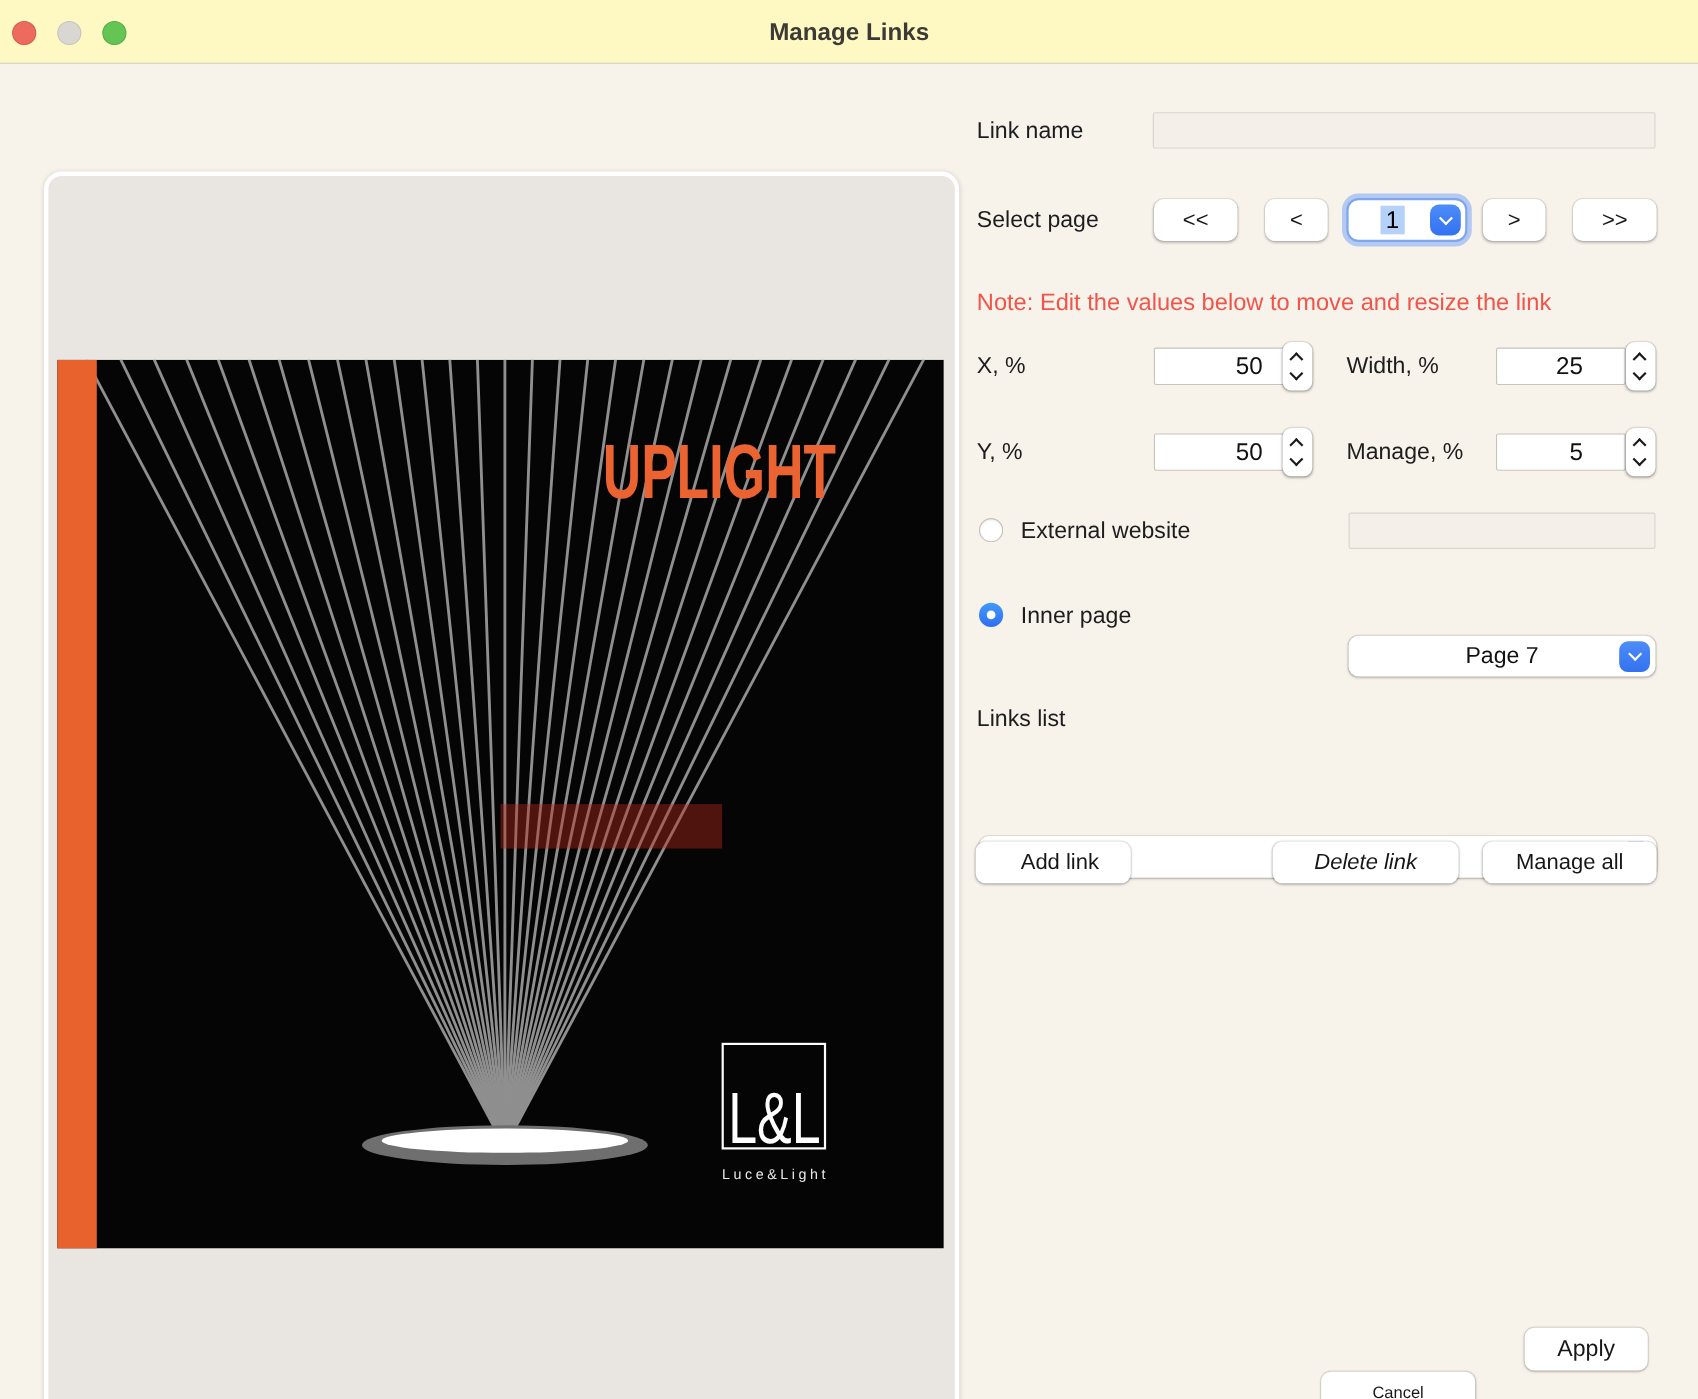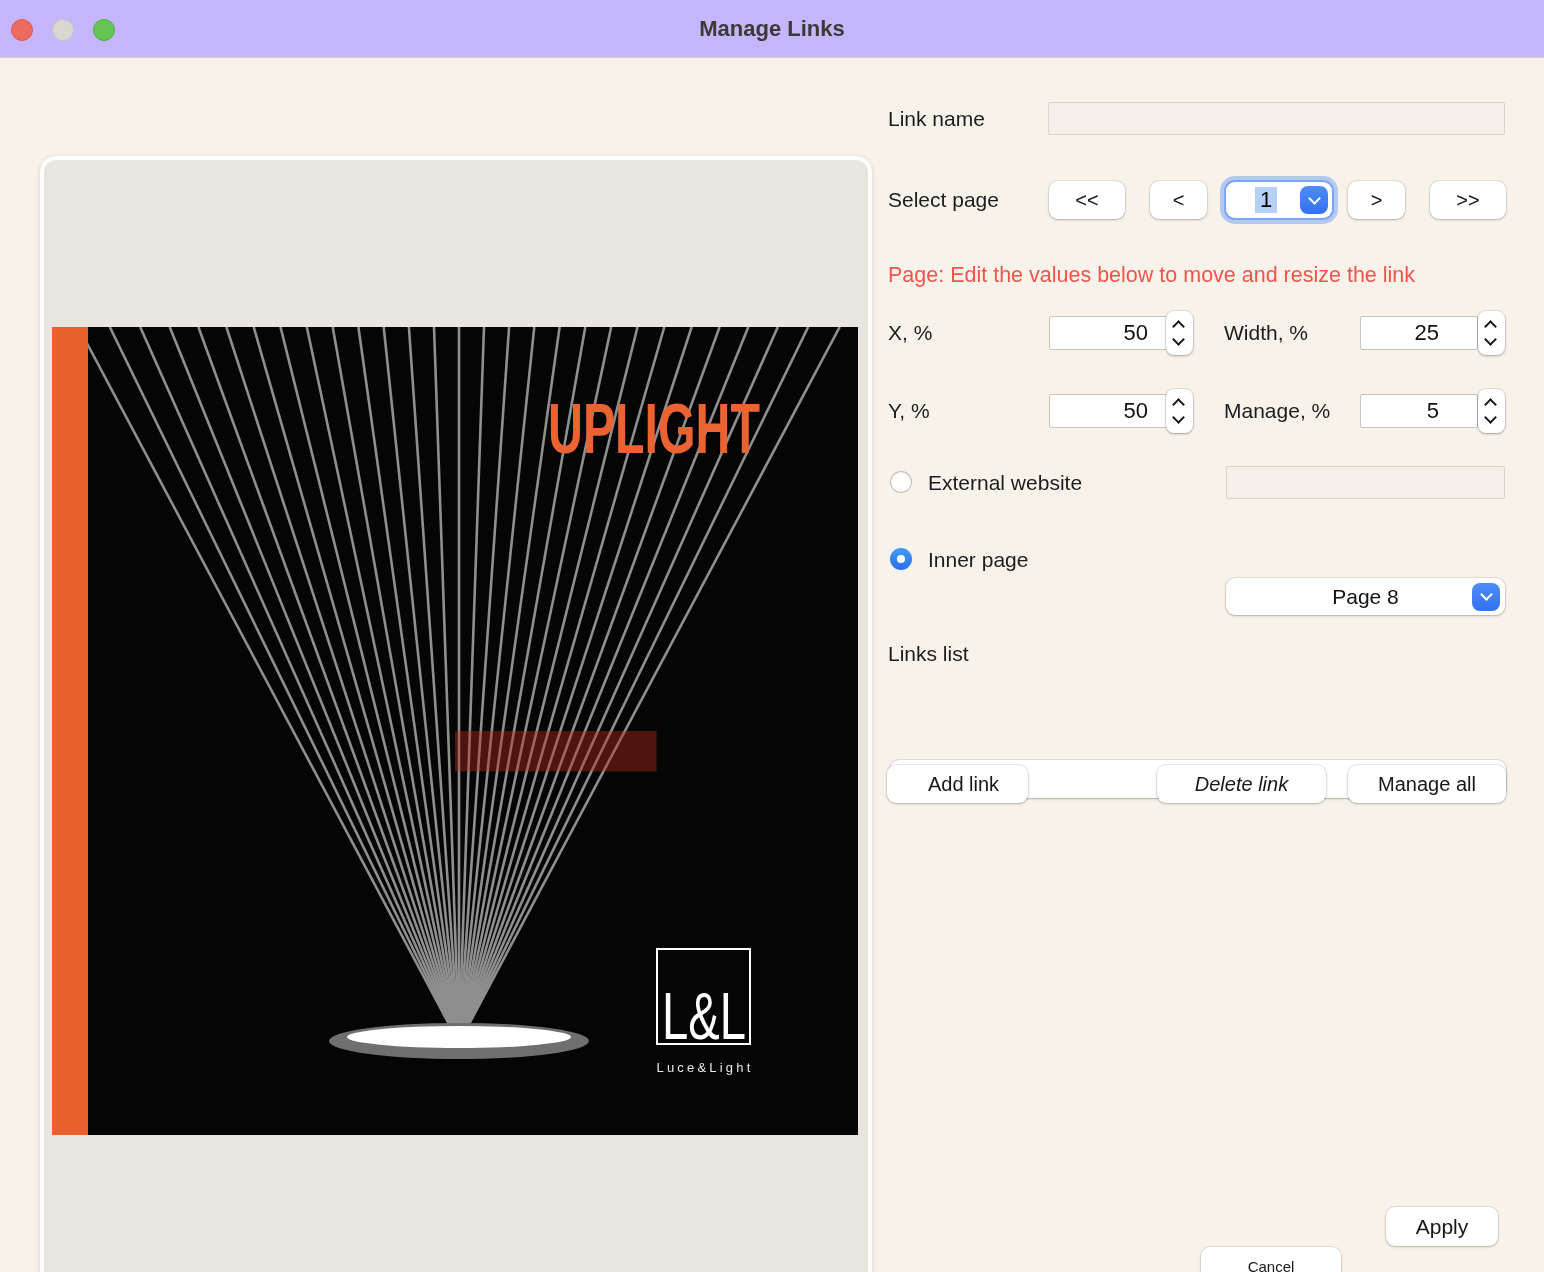--- a/index.html
+++ b/index.html
@@ -6,21 +6,21 @@
   html,body { width:1544px; height:1272px; overflow:hidden; }
   body {
     font-family:"Liberation Sans","DejaVu Sans",sans-serif;
     background:#f7f2ea;
     color:#1d1d1f;
     position:relative;
   }
   
   .titlebar {
     position:absolute; left:0; top:0; width:1544px; height:58px;
-    background:#c4b5fd; border-bottom:1px solid #d5cfc4;
+    background:#fef9c3; border-bottom:1px solid #d5cfc4;
   }
   .traffic { position:absolute; top:19px; width:22px; height:22px; border-radius:50%; }
   .t-red   { left:11px;  background:#ec6a5e; border:1px solid #d75b4d; }
   .t-gray  { left:52px;  background:#dad7d2; border:1px solid #c6c3be; }
   .t-green { left:93px;  background:#64c554; border:1px solid #53af43; }
   .win-title {
     position:absolute; left:0; top:0; width:100%; height:58px;
     display:flex; align-items:center; justify-content:center;
     font-size:22px; font-weight:bold; color:#3d3a36;
   }
@@ -154,21 +154,21 @@
 <div class="abs btn" style="left:1150px; top:181px; width:57px; height:38px;">&lt;</div>
 <div class="abs combo-focus" style="left:1226px; top:182px; width:106px; height:36px;">
   <span class="sel-hl">1</span>
   <span class="blue-sq" style="right:4px; top:4px;">
     <span class="chev-white"></span>
   </span>
 </div>
 <div class="abs btn" style="left:1348px; top:181px; width:57px; height:38px;">&gt;</div>
 <div class="abs btn" style="left:1430px; top:181px; width:76px; height:38px;">&gt;&gt;</div>
 
-<div class="abs note" style="left:888px; top:263px;">Page: Edit the values below to move and resize the link</div>
+<div class="abs note" style="left:888px; top:263px;">Note: Edit the values below to move and resize the link</div>
 
 <div class="abs lbl" style="left:888px; top:314px;">X, %</div>
 <input class="abs spin-field" style="left: 1049px; top: 316px; width: 138px;" value="50">
 <div class="abs stepper" style="left:1166px; top:311px;">
   <span class="chev chev-up"></span>
   <span class="chev chev-dn"></span>
 </div>
 <div class="abs lbl" style="left:1224px; top:314px;text-align:right;">Width, %</div>
 <input class="abs spin-field" style="left: 1360px; top: 316px; width: 118px;" value="25">
 <div class="abs stepper" style="left:1478px; top:311px;">
@@ -191,21 +191,21 @@
 
 <div class="abs radio radio-off" style="left:890px; top:471px;"></div>
 <div class="abs lbl" style="left:928px; top:464px;text-align:center;">External website</div>
 <input class="abs txt-input" style="left: 1226px; top: 466px; width: 279px; height: 33px;" value="">
 
 <div class="abs radio radio-on" style="left:890px; top:548px;">
   <span class="radio-dot"></span>
 </div>
 <div class="abs lbl" style="left:928px; top:541px;text-align:right;">Inner page</div>
 <div class="abs dropdown" style="left:1226px; top:542px; width:279px; height:37px;">
-  <span>Page 8</span>
+  <span>Page 7</span>
   <span class="blue-sq" style="right:5px; top:4.5px;">
     <span class="chev-white"></span>
   </span>
 </div>
 
 <div class="abs lbl" style="left:888px; top:635px;">Links list</div>
 <div class="abs dropdown" style="left:890px; top:687px; width:616px; height:38px;">
   <span></span>
   <span class="blue-sq" style="right:5px; top:5px;">
     <span class="chev-white"></span>

